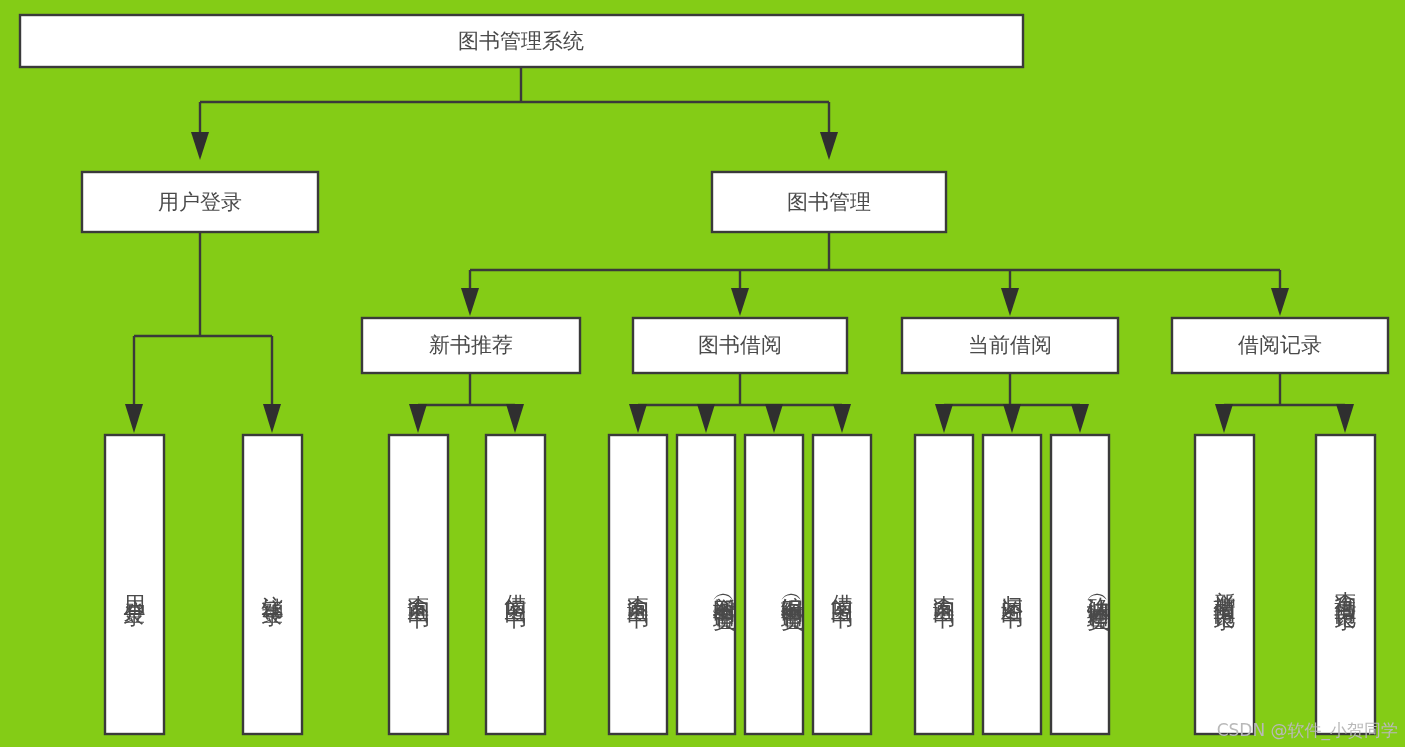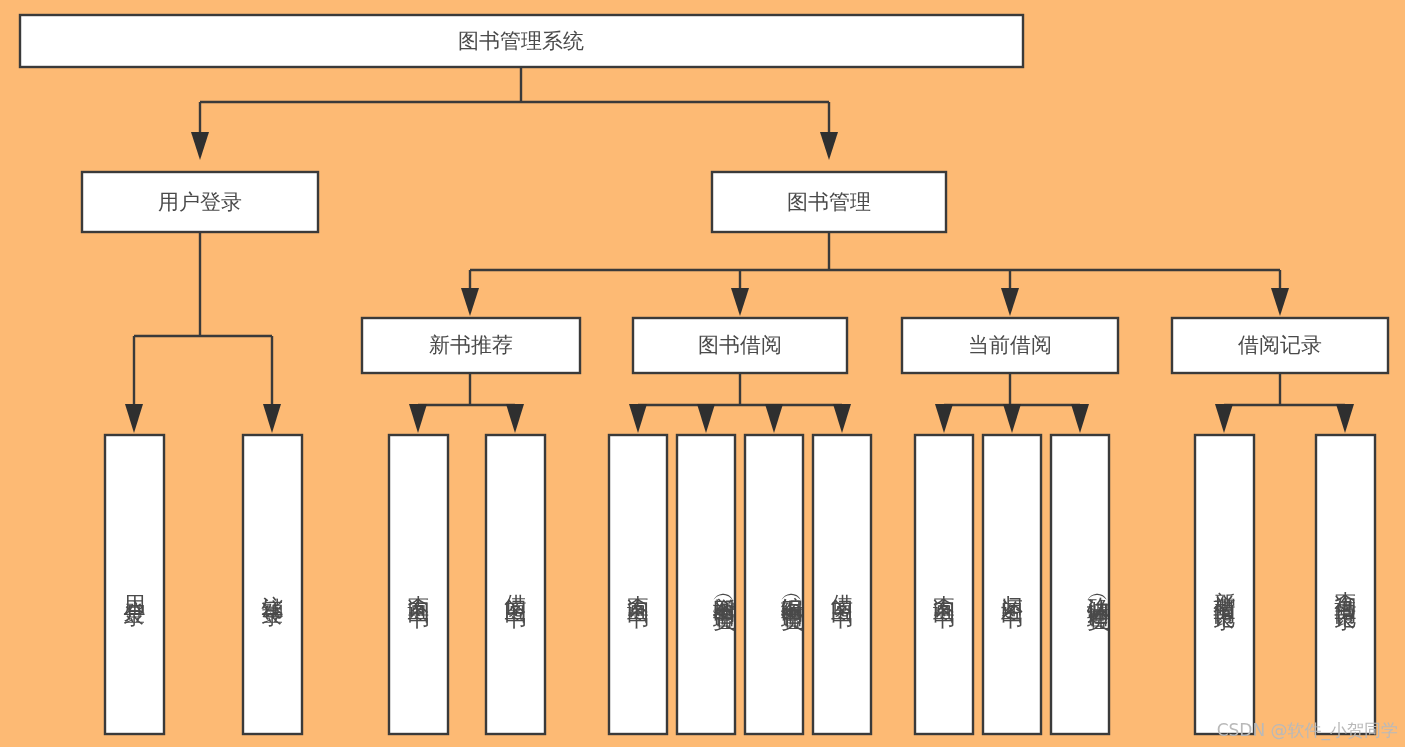--- a/index.html
+++ b/index.html
@@ -8,21 +8,21 @@
     padding: 0;
     background: #ffffff;
   }
   body {
     font-family: "DejaVu Sans", "Liberation Sans", sans-serif;
   }
   #diagram-root {
     position: relative;
     width: 1405px;
     height: 747px;
-    background: #fdba74;
+    background: #84cc16;
     overflow: hidden;
   }
   svg#flow-svg {
     position: absolute;
     top: 0;
     left: 0;
     width: 1405px;
     height: 747px;
     display: block;
   }

